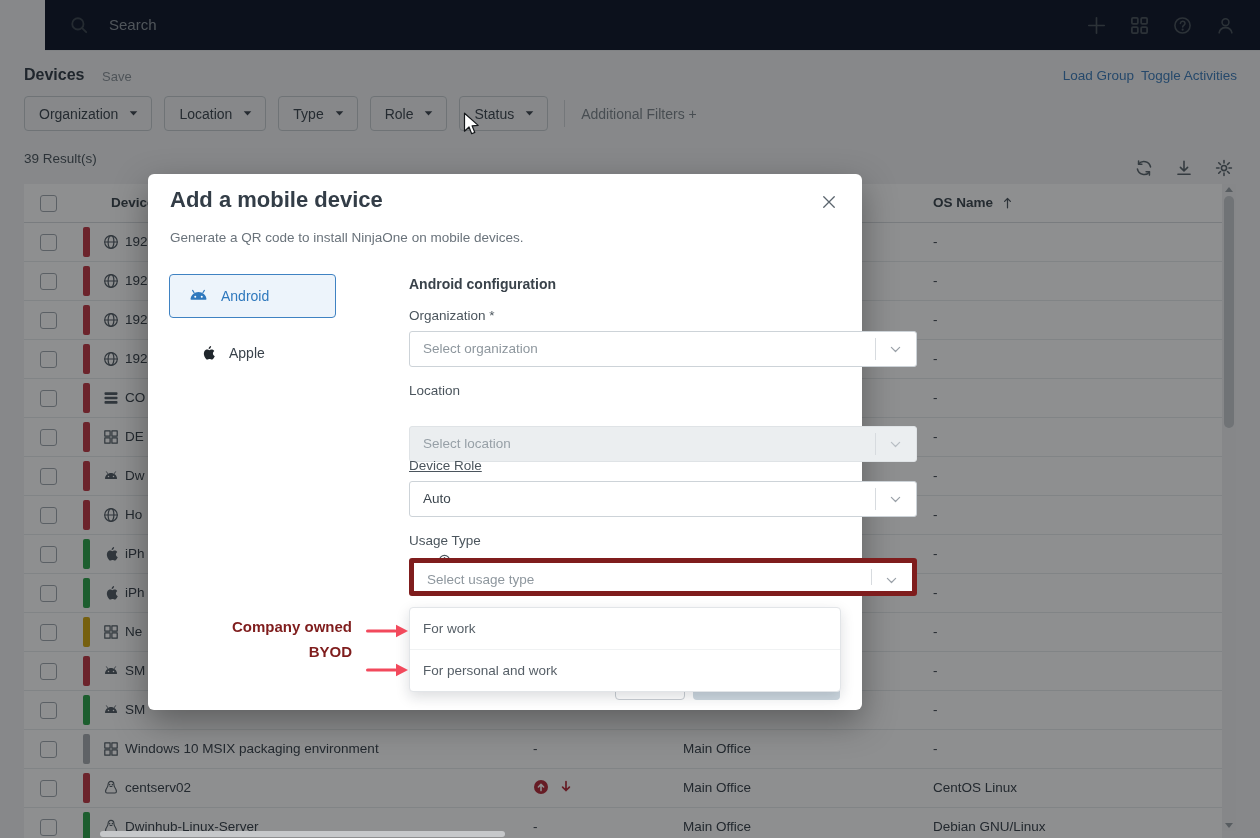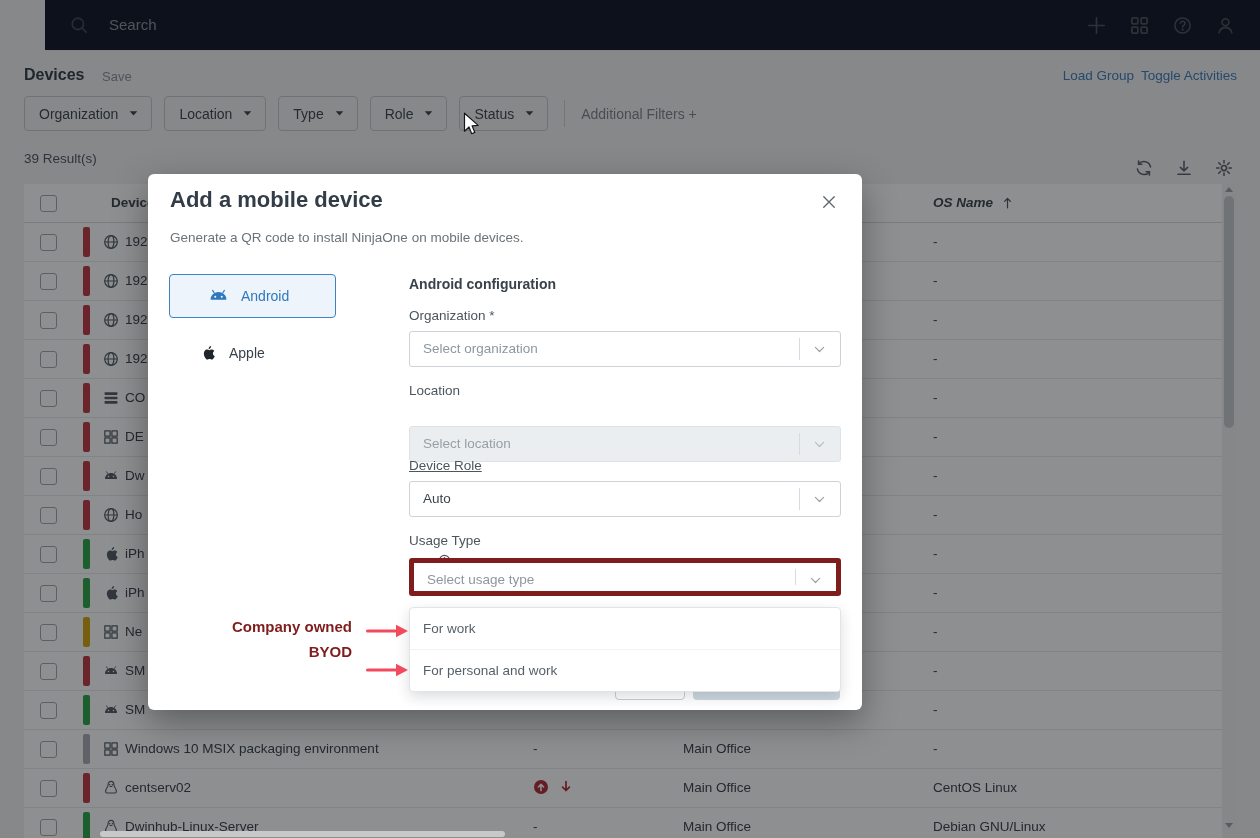--- a/index.html
+++ b/index.html
@@ -27,21 +27,21 @@
   .addl{font-size:14px;color:#7e868d;}
 
   .results{position:absolute;left:24px;top:151px;font-size:13.5px;color:#4c565e;}
   .tbl-icons{position:absolute;right:27px;top:159px;display:flex;gap:22px;color:#5a646c;}
   .tbl-icons .ic{width:18px;height:18px;cursor:pointer;}
 
   
   .table{position:absolute;left:24px;right:38px;top:184px;}
   .thead{position:relative;height:38px;background:#fff;border-bottom:1px solid #d9dcdf;}
   .hdr-device{position:absolute;left:79px;top:11px;font-size:13.5px;font-weight:bold;color:#3c464f;margin-left:8px;}
-  .hdr-os{position:absolute;left:909px;top:11px;display:flex;align-items:center;gap:9px;font-size:13.5px;font-weight:bold;color:#3c464f;font-style:italic;}
+  .hdr-os{position:absolute;left:909px;top:11px;display:flex;align-items:center;gap:9px;font-size:13.5px;font-weight:bold;color:#3c464f;}
   .sort-ic{width:11px;height:14px;color:#4c565e;}
   .trow{position:relative;height:38px;background:#fff;border-bottom:1px solid #e8eaec;}
   .cb{position:absolute;left:16px;top:11px;width:15px;height:15px;border:1.5px solid #a2a9b0;border-radius:3px;background:#fff;}
   .bar{position:absolute;left:59px;top:4px;width:7px;height:30px;border-radius:2px;}
   .bar-red{background:#c13a47}.bar-green{background:#2fa44c}.bar-yellow{background:#d3a812}.bar-gray{background:#a8adb2}
   .dev-ic{position:absolute;left:79px;top:11px;width:16px;height:16px;color:#535d66;}
   .dev-name{position:absolute;left:101px;top:11px;font-size:13.5px;color:#3a434c;white-space:nowrap;}
   .cell{position:absolute;top:11px;font-size:13.5px;color:#3a434c;white-space:nowrap;}
   .mid{left:509px}.loc{left:659px}.os{left:909px}
   .alert-ics{display:flex;gap:9px;color:#b52c3a;top:10px;}
@@ -55,28 +55,28 @@
   .h-thumb{position:absolute;left:100px;top:831px;width:405px;height:6px;background:#c6c8ca;border-radius:3px;z-index:45;}
 
   
   .dim{position:absolute;inset:0;background:rgba(8,10,12,0.46);z-index:40;}
 
   
   .modal{position:absolute;left:148px;top:174px;width:714px;height:536px;background:#fff;border-radius:6px;box-shadow:0 12px 34px rgba(0,0,0,0.35);z-index:50;}
   .m-title{position:absolute;left:22px;top:13px;font-size:22px;font-weight:bold;color:#333d47;}
   .m-close{position:absolute;right:26px;top:21px;width:14px;height:14px;color:#5a646d;cursor:pointer;}
   .m-sub{position:absolute;left:22px;top:56px;font-size:13.5px;color:#6a737b;}
-  .tab-android{position:absolute;left:21px;top:100px;width:167px;height:44px;border:1px solid #3f82c2;background:#edf4fb;border-radius:4px;display:flex;align-items:center;padding-left:38px;gap:12px;color:#2e78bd;font-size:14px;box-sizing:border-box;cursor:pointer;}
+  .tab-android{position:absolute;left:21px;top:100px;width:167px;height:44px;border:1px solid #3f82c2;background:#edf4fb;border-radius:4px;display:flex;align-items:center;padding-left:18px;gap:12px;color:#2e78bd;font-size:14px;box-sizing:border-box;cursor:pointer;}
   .tab-android .ic{width:21px;height:14px;}
   .tab-apple{position:absolute;left:21px;top:162px;width:167px;height:34px;display:flex;align-items:center;padding-left:31px;gap:13px;color:#39424b;font-size:14px;box-sizing:border-box;cursor:pointer;}
   .tab-apple .ic{width:16px;height:18px;color:#20262c;}
   .m-section{position:absolute;left:261px;top:102px;font-size:14px;font-weight:bold;color:#39424a;}
   .m-label{position:absolute;left:261px;font-size:13.5px;color:#4b555d;display:flex;align-items:center;gap:6px;}
   .info-ic{width:13px;height:13px;color:#4b555d;cursor:pointer;}
-  .sel{position:absolute;left:261px;width:432px;height:36px;border:1px solid #cdd3d8;border-radius:3px;background:#fff;box-sizing:border-box;cursor:pointer;}
+  .sel{position:absolute;left:261px;width:508px;height:36px;border:1px solid #cdd3d8;border-radius:3px;background:#fff;box-sizing:border-box;cursor:pointer;}
   .sel .ph{position:absolute;left:13px;top:9px;font-size:13.5px;color:#8e979e;}
   .sel .val{color:#3c464e;}
   .sel .sdiv{position:absolute;right:40px;top:6px;bottom:6px;width:1px;background:#d7dbdf;}
   .sel .chev{position:absolute;right:13px;top:12px;width:15px;height:12px;color:#9aa1a8;}
   .sel.disabled{background:#ebeef0;border-color:#dfe3e6;margin-top:20px;}
   .sel.disabled .ph{color:#97a0a7;}
   .sel.disabled .chev{color:#b8bec4;}
   .sel.focused{border:5px solid #7f1d1d;height:38px;}
   .dd-panel{position:absolute;left:261px;top:433px;width:432px;height:85px;background:#fff;border:1px solid #e2e5e8;border-radius:4px;box-shadow:0 5px 14px rgba(20,30,40,0.15);z-index:2;box-sizing:border-box;}
   .dd-opt{height:41px;line-height:41px;padding-left:13px;font-size:13.5px;color:#565f67;cursor:pointer;}

